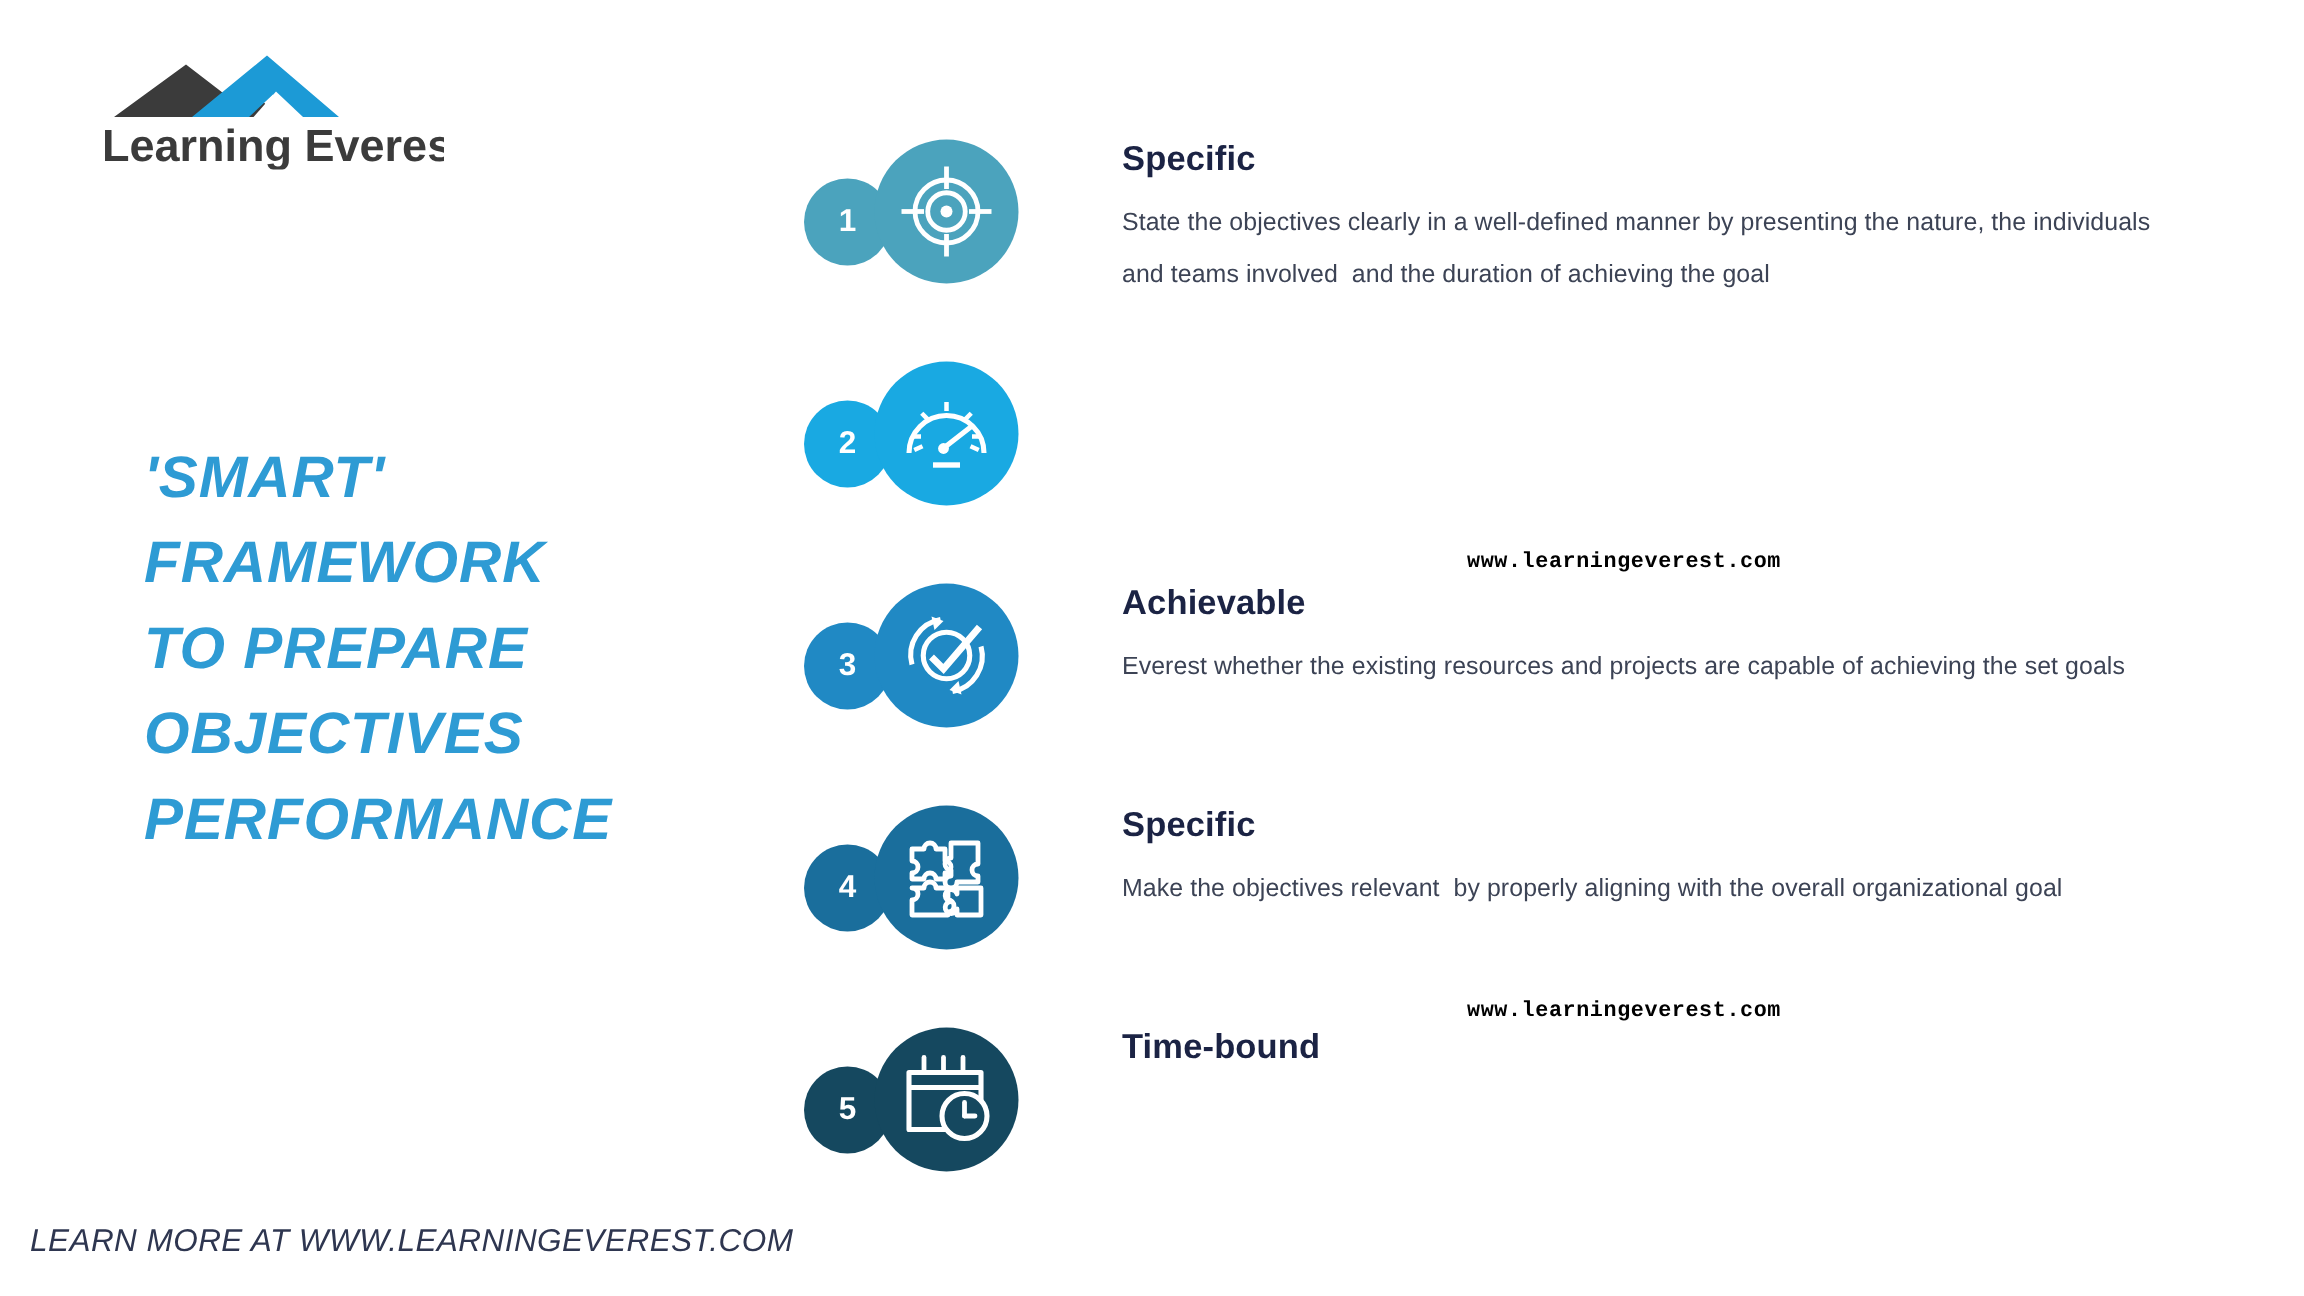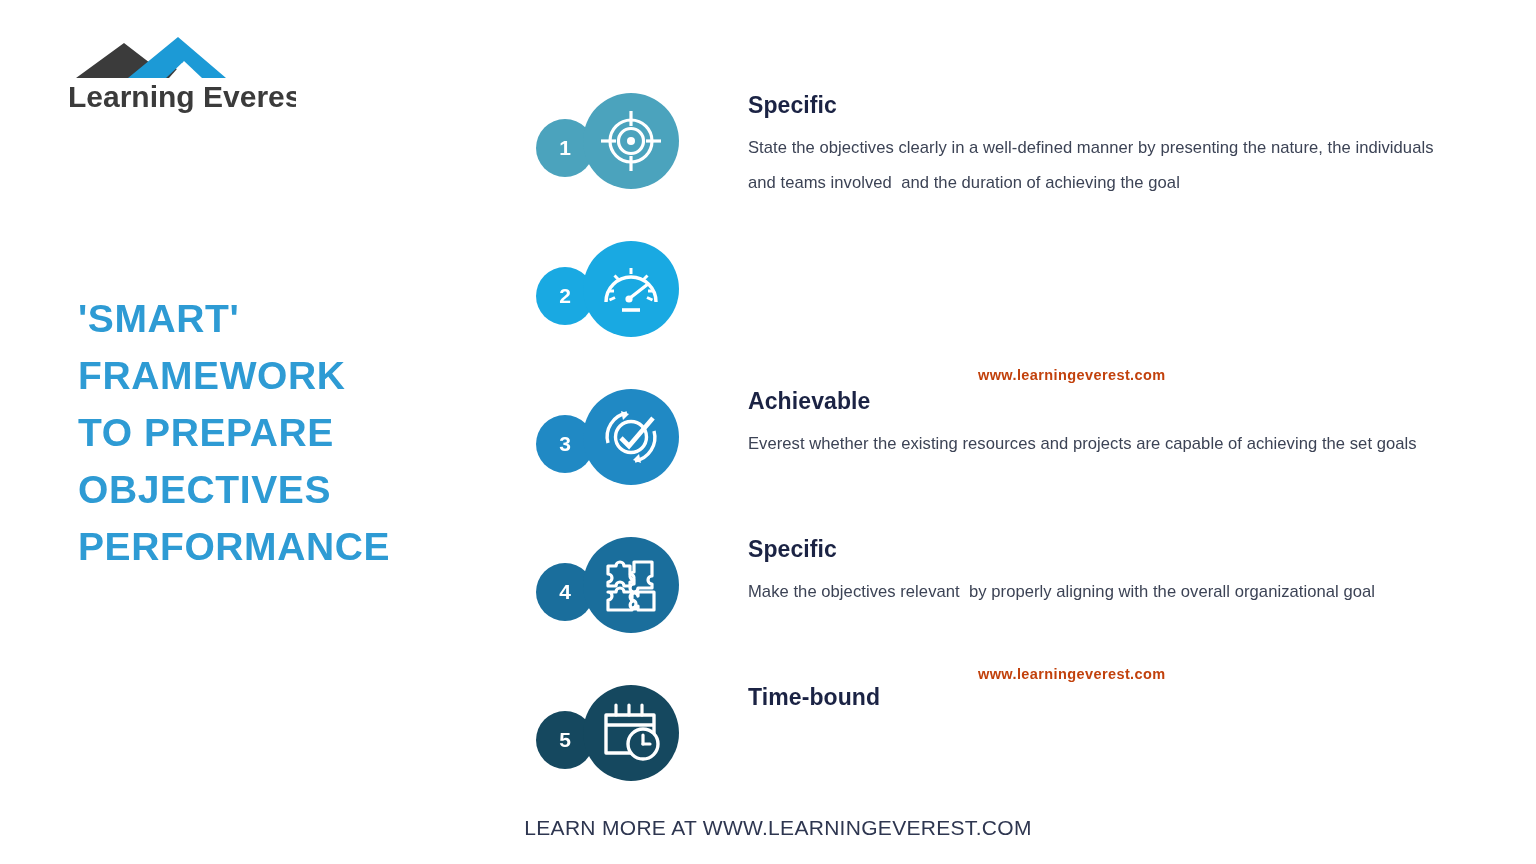--- a/index.html
+++ b/index.html
@@ -25,23 +25,24 @@
     left: 66px;
     top: 33px;
     width: 230px;
     height: 80px;
   }
   .logo svg { display: block; }
 
   
   .title-block {
     position: absolute;
-    left: 78px;
+    left: 96px;
     top: 290px;
     width: 400px;
+    font-style: italic;
   }
   .title-line {
     color: #2e9bd4;
     font-size: 39px;
     font-weight: bold;
     letter-spacing: 0.6px;
     line-height: 57px;
     text-transform: uppercase;
     white-space: nowrap;
   }
@@ -102,37 +103,39 @@
     color: #3c4355;
     font-size: 16.6px;
     line-height: 35px;
     letter-spacing: 0.05px;
     white-space: pre-wrap;
   }
 
   
   .watermark {
     position: absolute;
-    color: #c2410c;
+    color: #000000;
     font-size: 14.5px;
     font-weight: bold;
     letter-spacing: 0.4px;
     white-space: nowrap;
+    font-family: Liberation Mono, monospace;
   }
   .wm1 { left: 978px; top: 367px; }
   .wm2 { left: 978px; top: 666px; }
 
   
   .footer {
     position: absolute;
     left: 0;
     top: 816px;
     width: 1536px;
-    text-align: center;
+    text-align: left;
     padding-left: 20px;
+    font-style: italic;
   }
   .footer-text {
     display: inline-block;
     color: #2e3650;
     font-size: 21px;
     letter-spacing: 0.3px;
   }
 </style>
 </head>
 <body>

